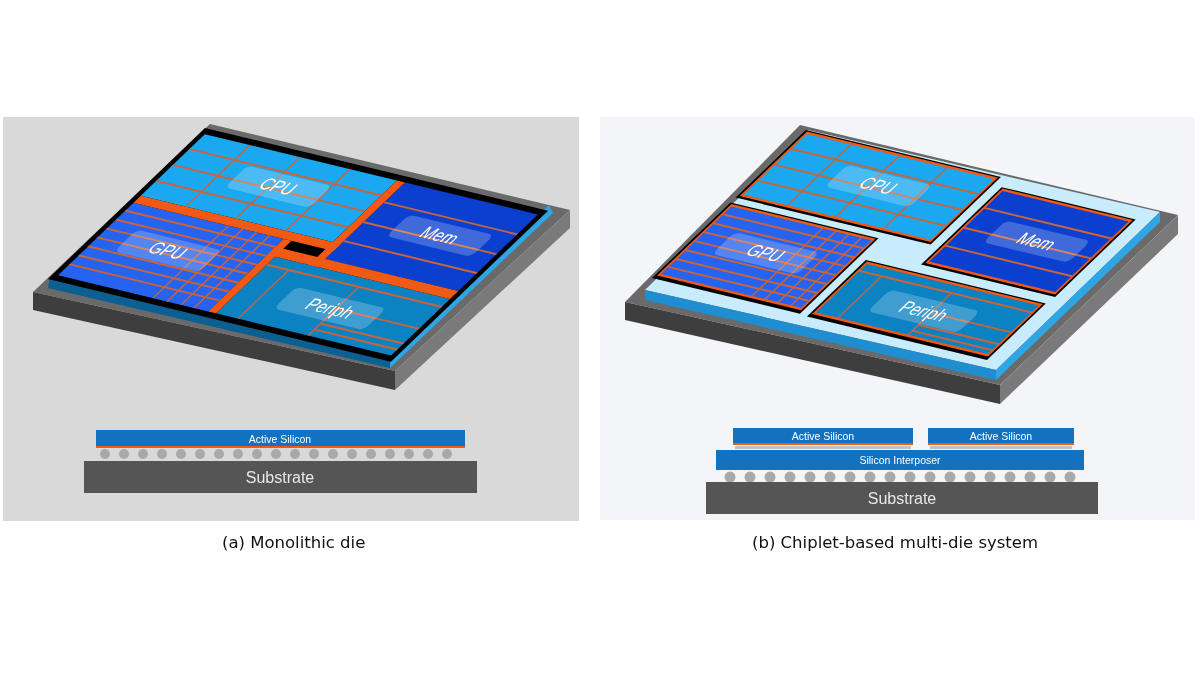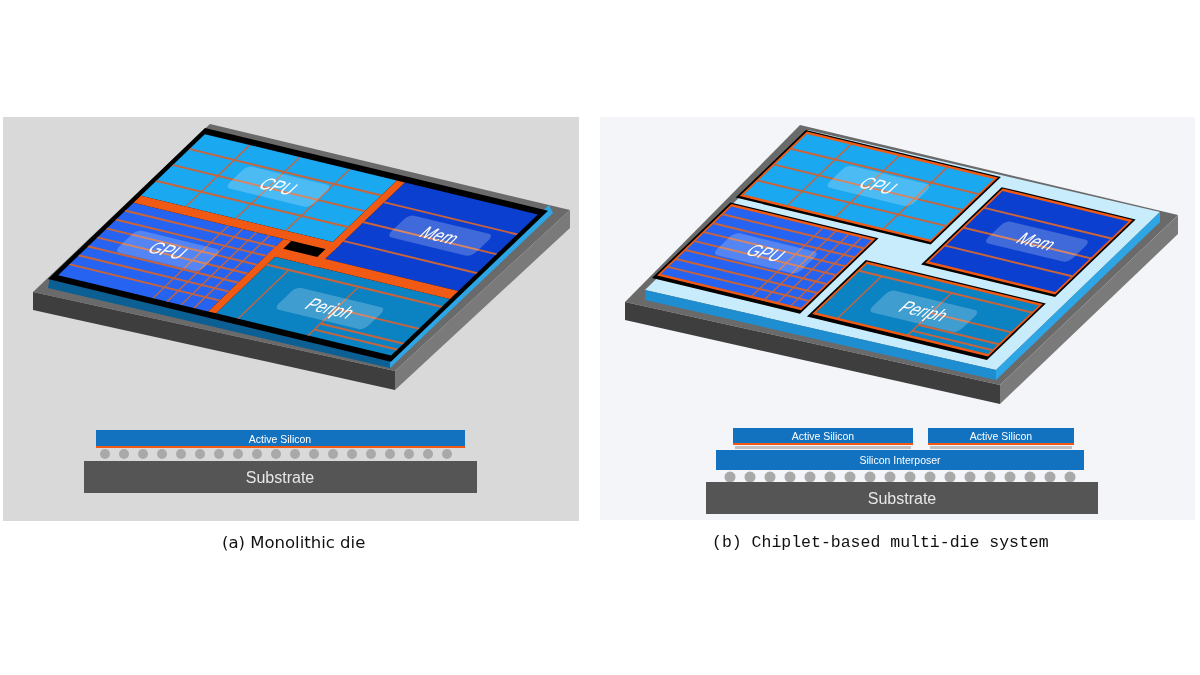--- a/index.html
+++ b/index.html
@@ -3,21 +3,21 @@
 <meta charset="utf-8">
 <style>
   html,body{margin:0;padding:0;background:#ffffff;}
   body{width:1200px;height:675px;position:relative;overflow:hidden;font-family:"Liberation Sans",sans-serif;}
   .panel{position:absolute;}
   #panel-a{left:3px;top:117px;width:576px;height:404px;background:#d9d9d9;}
   #panel-b{left:600px;top:117px;width:595px;height:403px;background:#f4f5f8;}
   svg{position:absolute;left:0;top:0;}
   .caption{position:absolute;top:533px;font-family:"DejaVu Sans",sans-serif;font-size:16.5px;color:#111;white-space:nowrap;}
   #caption-a{left:182px;margin-left:40px;}
-  #caption-b{left:712px;font-family:Liberation Mono, monospace;}
+  #caption-b{left:752px;}
   .lbl{font-family:"Liberation Sans",sans-serif;fill:#ffffff;}
 </style>
 </head>
 <body>
 
 <div class="panel" id="panel-a"></div>
 
 <div class="panel" id="panel-b"></div>
 
 <svg width="1200" height="675" viewBox="0 0 1200 675">

